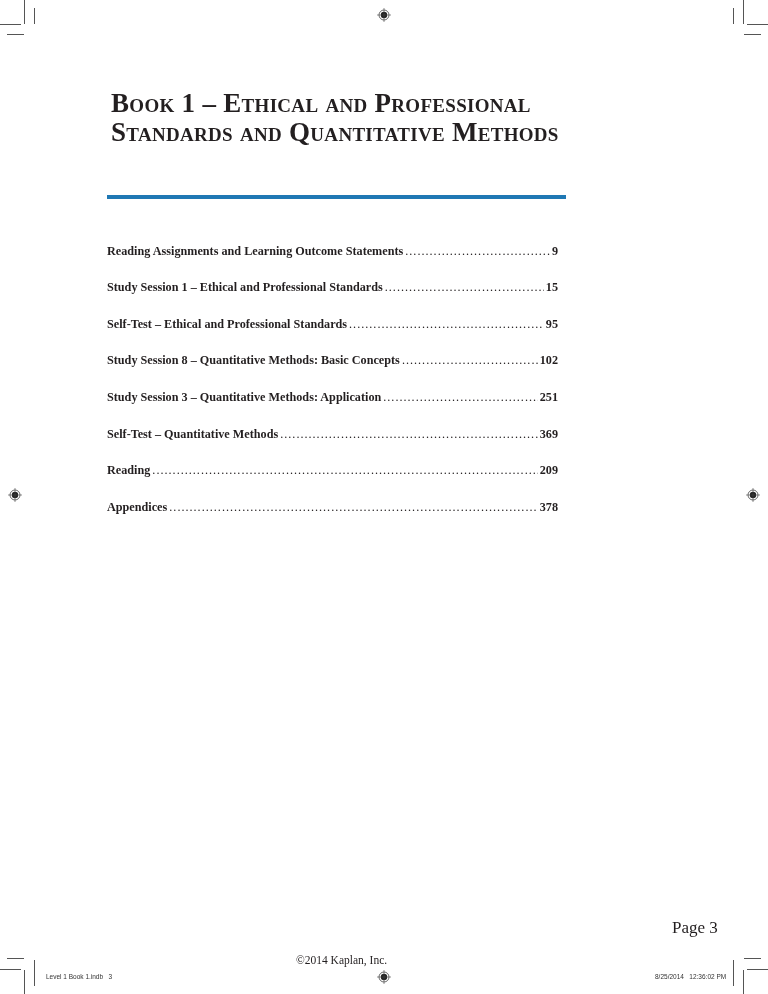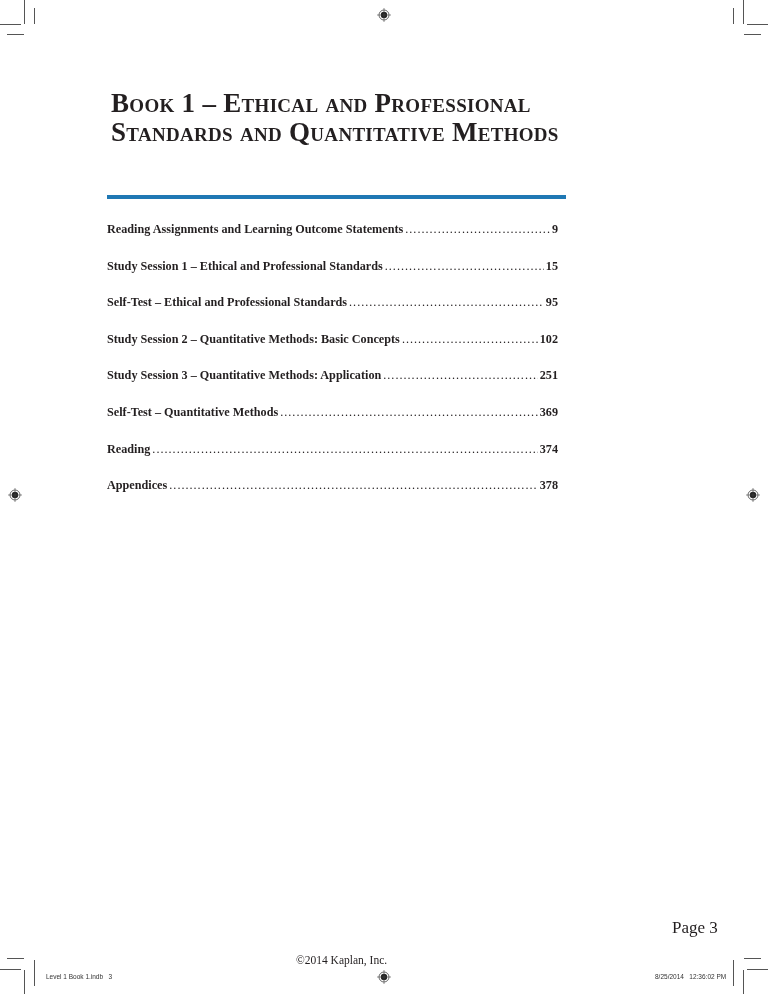--- a/index.html
+++ b/index.html
@@ -15,21 +15,21 @@
     .reg { position: absolute; width: 14px; height: 14px; }
     .reg svg { display: block; }
 
     .title { position: absolute; left: 107px; top: 85px; width: 470px; margin: 4px;
              font-family: "Liberation Serif", "DejaVu Serif", serif;
              font-weight: bold; font-variant: small-caps; font-size: 27px; line-height: 29px;
              color: #231f20; letter-spacing: 0.3px; }
     .rule { position: absolute; left: 107px; top: 195px; width: 459px; height: 4px; background: #1f78b4; }
 
     .toc { position: absolute; left: 107px; top: 222px; width: 451px; }
-    .toc-row { display: flex; align-items: flex-start; height: 36.6px; font-size: 12.2px; font-weight: bold; color: #231f20; }
+    .toc-row { display: flex; align-items: flex-end; height: 36.6px; font-size: 12.2px; font-weight: bold; color: #231f20; }
     .toc-label { white-space: nowrap; }
     .toc-dots { flex: 1; overflow: hidden; white-space: nowrap; margin: 0 2px; font-weight: normal; letter-spacing: 1px; }
     .toc-dots::after { content: "........................................................................................................................................................................................"; }
     .toc-page { white-space: nowrap; }
 
     .footer-left { position: absolute; left: 296px; top: 918px; font-size: 11.5px; color: #231f20; margin-top: 36px; }
     .footer-right { position: absolute; left: 672px; top: 918px; font-size: 17px; color: #231f20; }
 
     .slug { position: absolute; top: 973px; font-family: "Liberation Sans", "DejaVu Sans", sans-serif; font-size: 6.5px; color: #333; }
   </style>
@@ -102,38 +102,38 @@
     <span class="toc-label">Study Session 1 – Ethical and Professional Standards</span>
     <span class="toc-dots"></span>
     <span class="toc-page">15</span>
   </div>
   <div class="toc-row">
     <span class="toc-label">Self-Test – Ethical and Professional Standards</span>
     <span class="toc-dots"></span>
     <span class="toc-page">95</span>
   </div>
   <div class="toc-row">
-    <span class="toc-label">Study Session 2 – Quantitative Methods: Basic Concepts</span>
+    <span class="toc-label">Study Session 8 – Quantitative Methods: Basic Concepts</span>
     <span class="toc-dots"></span>
     <span class="toc-page">102</span>
   </div>
   <div class="toc-row">
     <span class="toc-label">Study Session 3 – Quantitative Methods: Application</span>
     <span class="toc-dots"></span>
     <span class="toc-page">251</span>
   </div>
   <div class="toc-row">
     <span class="toc-label">Self-Test – Quantitative Methods</span>
     <span class="toc-dots"></span>
     <span class="toc-page">369</span>
   </div>
   <div class="toc-row">
     <span class="toc-label">Reading</span>
     <span class="toc-dots"></span>
-    <span class="toc-page">374</span>
+    <span class="toc-page">209</span>
   </div>
   <div class="toc-row">
     <span class="toc-label">Appendices</span>
     <span class="toc-dots"></span>
     <span class="toc-page">378</span>
   </div>
 </div>
 
 <div class="footer-left">©2014 Kaplan, Inc.</div>
 <div class="footer-right">Page 3</div>

